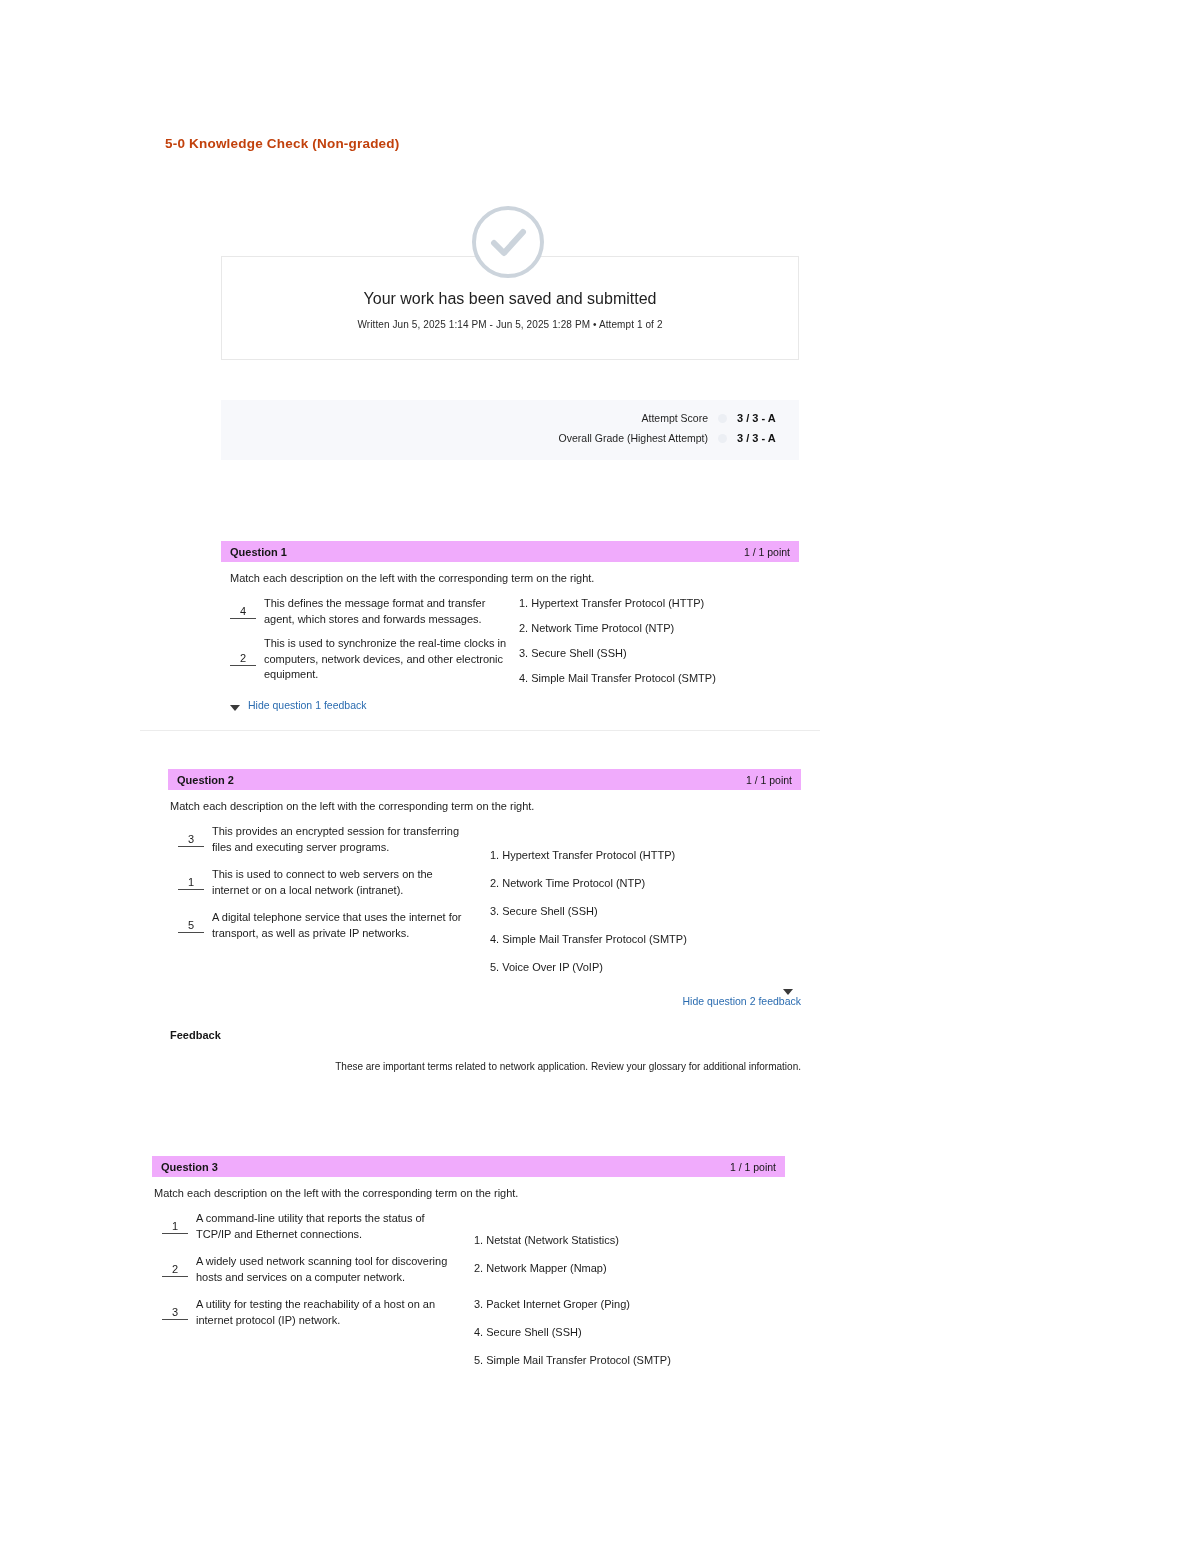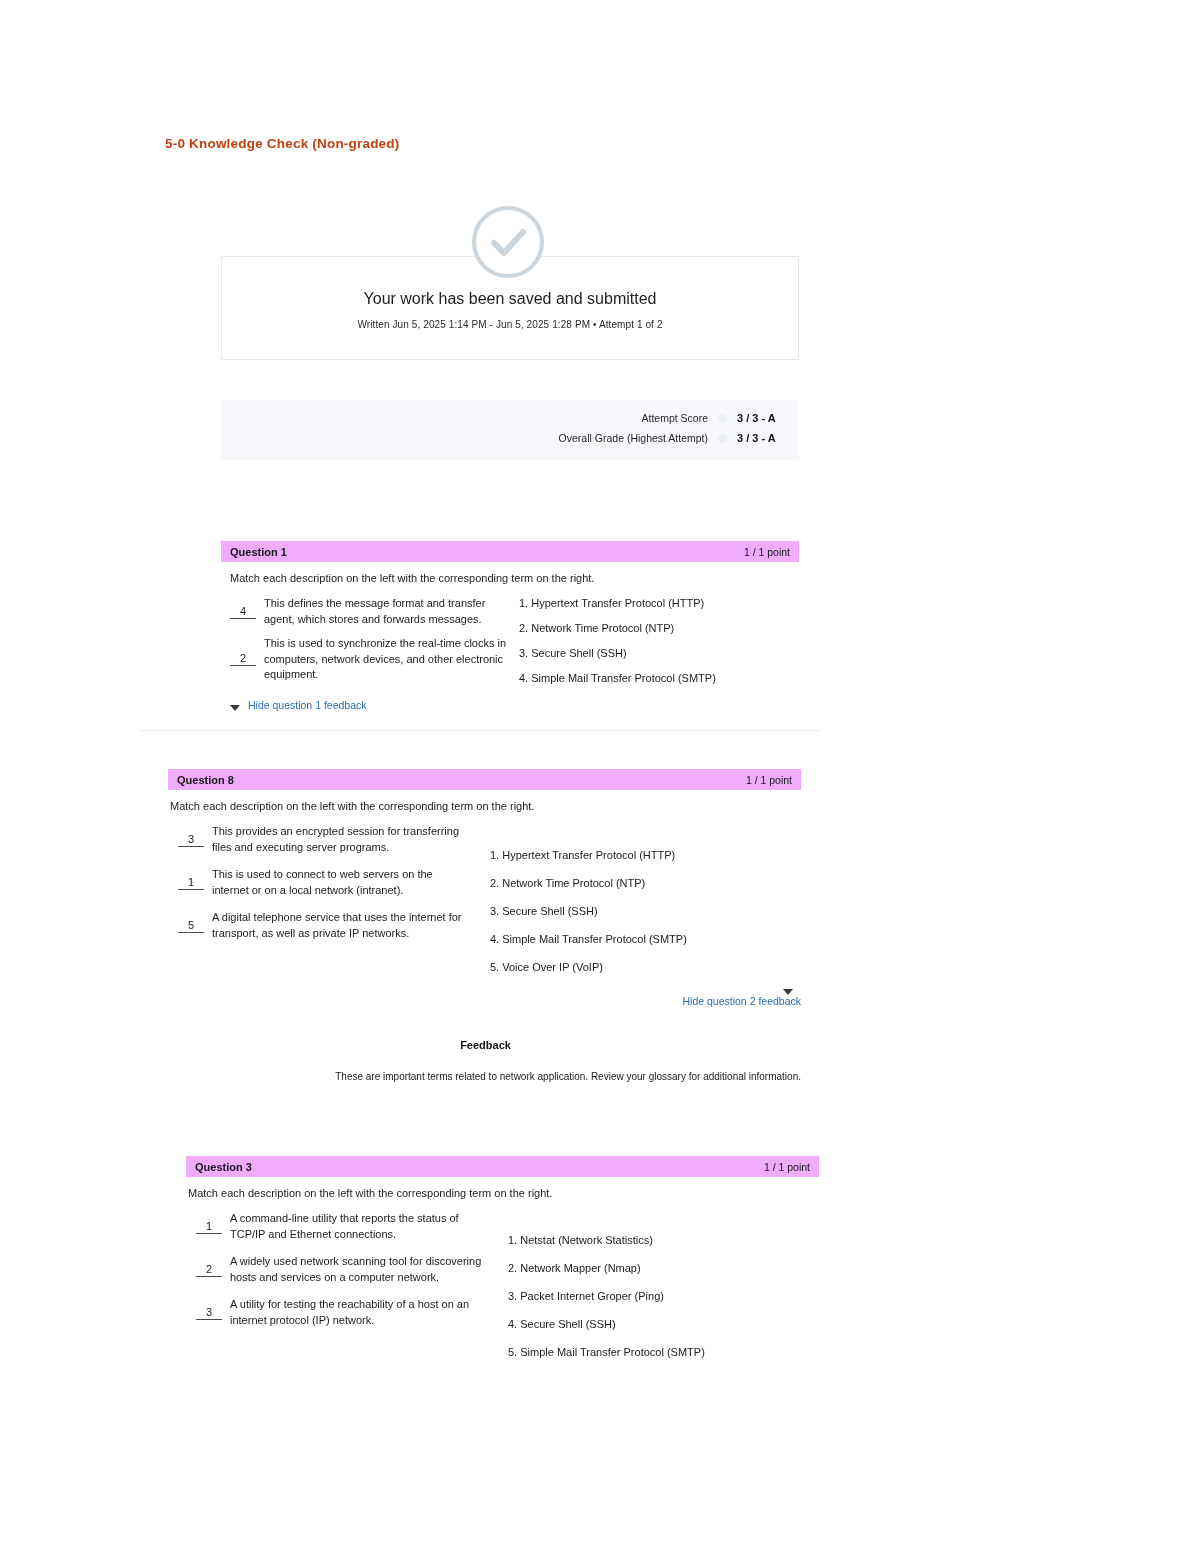--- a/index.html
+++ b/index.html
@@ -269,21 +269,21 @@
   <div class="fb-toggle" style="margin-top:8px; padding-left:9px;">
     <span class="fb-caret"></span>
     <span>Hide question 1 feedback</span>
   </div>
 </div>
 
 <div class="page-divider"></div>
 
 <div class="qblock" id="q2" style="left:168px; top:769px; width:633px;">
   <div class="qhead">
-    <span class="qhead-title">Question 8</span>
+    <span class="qhead-title">Question 2</span>
     <span class="qhead-points">1 / 1 point</span>
   </div>
   <div class="qprompt" style="padding-left:2px;">Match each description on the left with the corresponding term on the right.</div>
 
   <div class="match-wrap" style="height:155px;">
     <div class="match-left" style="left:10px; width:290px;">
       <div class="m-item" style="margin-bottom:12px;">
         <span class="m-blank">3</span>
         <span class="m-desc">This provides an encrypted session for transferring files and executing server programs.</span>
       </div>
@@ -303,25 +303,25 @@
       <div class="t-item" style="margin-bottom:13px;">4. Simple Mail Transfer Protocol (SMTP)</div>
       <div class="t-item">5. Voice Over IP (VoIP)</div>
     </div>
   </div>
 
   <div class="fb-toggle" style="margin-top:10px; padding-left:2px;flex-direction:column;">
     <span class="fb-caret"></span>
     <span>Hide question 2 feedback</span>
   </div>
 
-  <div class="fb-head" style="margin-top:32px; padding-left:2px;text-align:center;">Feedback</div>
+  <div class="fb-head" style="margin-top:22px; padding-left:2px;">Feedback</div>
   <div class="fb-body" style="margin-top:20px; padding-left:2px;">These are important terms related to network application. Review your glossary for additional information.</div>
 </div>
 
-<div class="qblock" id="q3" style="left:186px; top:1156px; width:633px;">
+<div class="qblock" id="q3" style="left:152px; top:1156px; width:633px;">
   <div class="qhead">
     <span class="qhead-title">Question 3</span>
     <span class="qhead-points">1 / 1 point</span>
   </div>
   <div class="qprompt" style="padding-left:2px;">Match each description on the left with the corresponding term on the right.</div>
 
   <div class="match-wrap" style="height:150px;">
     <div class="match-left" style="left:10px; width:300px;">
       <div class="m-item" style="margin-bottom:12px;">
         <span class="m-blank">1</span>
@@ -331,19 +331,19 @@
         <span class="m-blank">2</span>
         <span class="m-desc">A widely used network scanning tool for discovering hosts and services on a computer network.</span>
       </div>
       <div class="m-item">
         <span class="m-blank">3</span>
         <span class="m-desc">A utility for testing the reachability of a host on an internet protocol (IP) network.</span>
       </div>
     </div>
     <div class="match-right" style="left:322px; top:22px; width:290px;">
       <div class="t-item" style="margin-bottom:13px;">1. Netstat (Network Statistics)</div>
-      <div class="t-item" style="margin-bottom:13px;">2. Network Mapper (Nmap)</div>
+      <div class="t-item" style="margin-bottom:21px;">2. Network Mapper (Nmap)</div>
       <div class="t-item" style="margin-bottom:13px;">3. Packet Internet Groper (Ping)</div>
       <div class="t-item" style="margin-bottom:13px;">4. Secure Shell (SSH)</div>
       <div class="t-item">5. Simple Mail Transfer Protocol (SMTP)</div>
     </div>
   </div>
 </div>
 
 </body></html>

